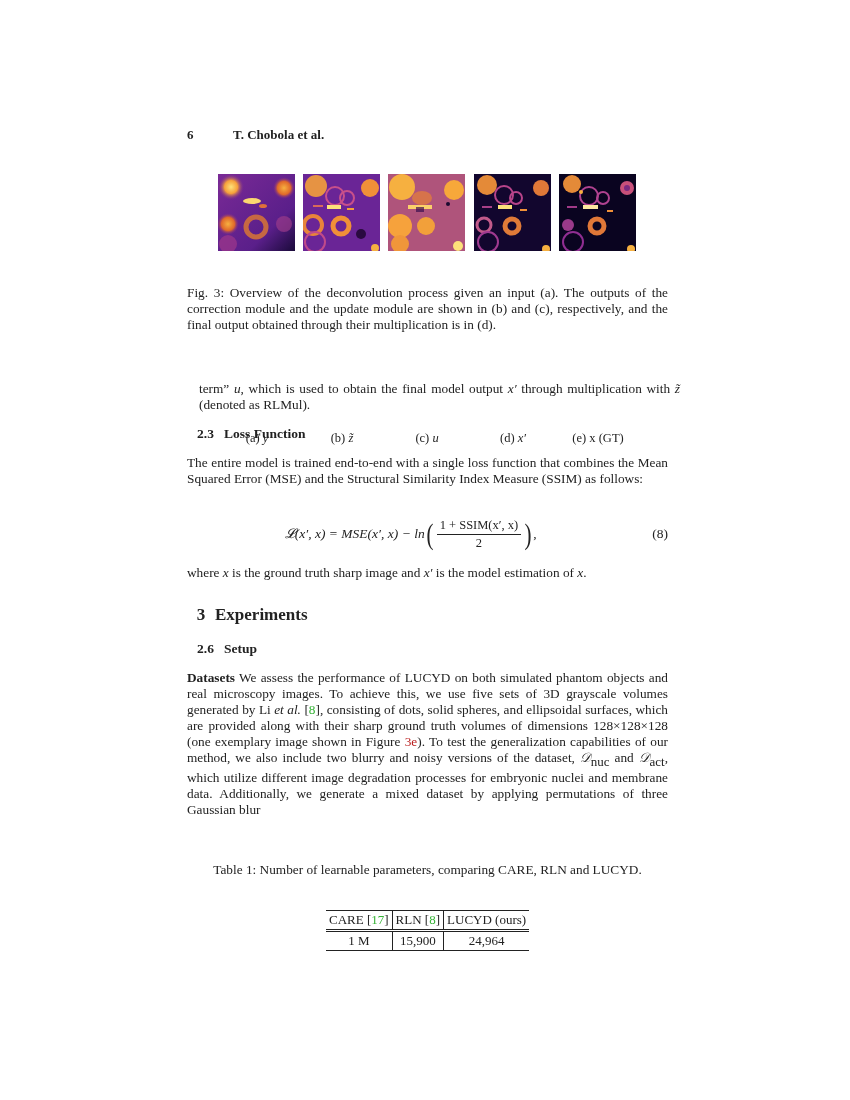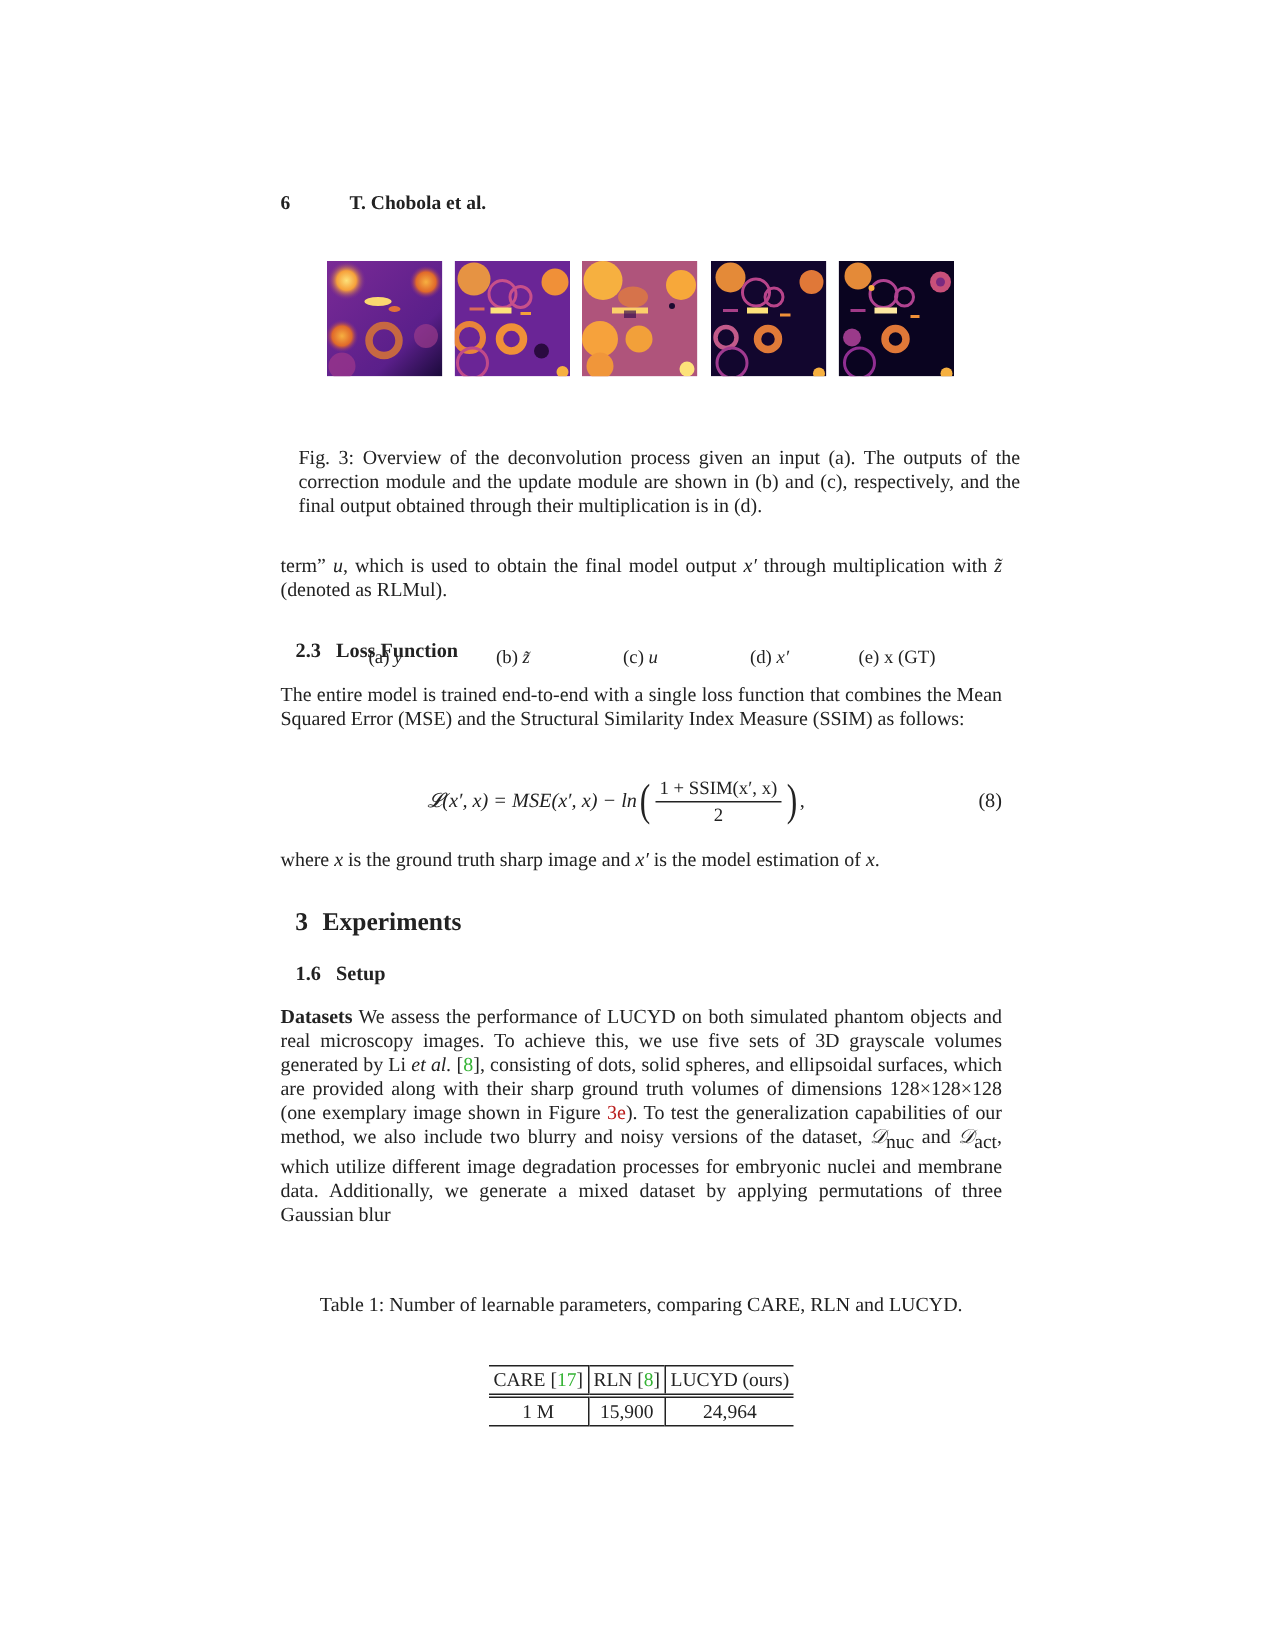--- a/index.html
+++ b/index.html
@@ -149,23 +149,23 @@
     </svg>
   </div>
 
   <div class="cap" style="left:-6px"><span>(a)</span> <span class="i">y</span></div>
   <div class="cap" style="left:79px"><span>(b)</span> <span class="i">z̃</span></div>
   <div class="cap" style="left:164px"><span>(c)</span> <span class="i">u</span></div>
   <div class="cap" style="left:250px"><span>(d)</span> <span class="i">x′</span></div>
   <div class="cap" style="left:335px"><span>(e)</span> <span>x (GT)</span></div>
 </div>
 
-<p class="abs para" style="top:285px;margin:12px">Fig. 3: Overview of the deconvolution process given an input (a). The outputs of the correction module and the update module are shown in (b) and (c), respectively, and the final output obtained through their multiplication is in (d).</p>
-
-<p class="abs para last-left" style="top:369px;margin:0"><span>term” </span><span class="i">u</span><span>, which is used to obtain the final model output </span><span class="i">x′</span><span> through multiplication with </span><span class="i">z̃</span><span> (denoted as RLMul).</span></p>
+<p class="abs para" style="top:285px;margin:0">Fig. 3: Overview of the deconvolution process given an input (a). The outputs of the correction module and the update module are shown in (b) and (c), respectively, and the final output obtained through their multiplication is in (d).</p>
+
+<p class="abs para last-left" style="top:369px;margin:12px"><span>term” </span><span class="i">u</span><span>, which is used to obtain the final model output </span><span class="i">x′</span><span> through multiplication with </span><span class="i">z̃</span><span> (denoted as RLMul).</span></p>
 
 <h3 class="abs sec3" style="top:426px"><span class="num">2.3</span><span>Loss Function</span></h3>
 <p class="abs para last-left" style="top:455px;margin:0">The entire model is trained end-to-end with a single loss function that combines the Mean Squared Error (MSE) and the Structural Similarity Index Measure (SSIM) as follows:</p>
 
 <div class="abs eq">
   <div class="body">
     <span class="i">𝓛(x′, x) = MSE(x′, x) − ln</span>
     <span class="paren">(</span>
     <span class="frac">
       <span class="n">1 + SSIM(x′, x)</span>
@@ -174,21 +174,21 @@
     <span class="paren">)</span>
     <span>,</span>
   </div>
   <span class="no">(8)</span>
 </div>
 
 <p class="abs para last-left" style="top:565px;margin:0"><span>where </span><span class="i">x</span><span> is the ground truth sharp image and </span><span class="i">x′</span><span> is the model estimation of </span><span class="i">x</span><span>.</span></p>
 
 <h2 class="abs sec2" style="top:605px"><span class="num">3</span><span>Experiments</span></h2>
 
-<h3 class="abs sec3" style="top:641px"><span class="num">1.6</span><span>Setup</span></h3>
+<h3 class="abs sec3" style="top:641px"><span class="num">2.6</span><span>Setup</span></h3>
 
 <p class="abs para" style="top:670px;margin:0"><b>Datasets</b><span> We assess the performance of LUCYD on both simulated phantom objects and real microscopy images. To achieve this, we use five sets of 3D grayscale volumes generated by Li </span><span class="i">et al.</span><span> [</span><span class="cite-g">8</span><span>], consisting of dots, solid spheres, and ellipsoidal surfaces, which are provided along with their sharp ground truth volumes of dimensions 128×128×128 (one exemplary image shown in Figure </span><span class="cite-b">3e</span><span>). To test the generalization capabilities of our method, we also include two blurry and noisy versions of the dataset, </span><span class="i">𝒟</span><sub>nuc</sub><span> and </span><span class="i">𝒟</span><sub>act</sub><span>, which utilize different image degradation processes for embryonic nuclei and membrane data. Additionally, we generate a mixed dataset by applying permutations of three Gaussian blur</span></p>
 
 <div class="abs tcap">Table 1: Number of learnable parameters, comparing CARE, RLN and LUCYD.</div>
 <table class="params">
   <thead>
     <tr>
       <th class="sep"><span>CARE</span> [<span class="cite-g">17</span>]</th>
       <th class="sep"><span>RLN</span> [<span class="cite-g">8</span>]</th>
       <th><span>LUCYD</span> <span>(ours)</span></th>

